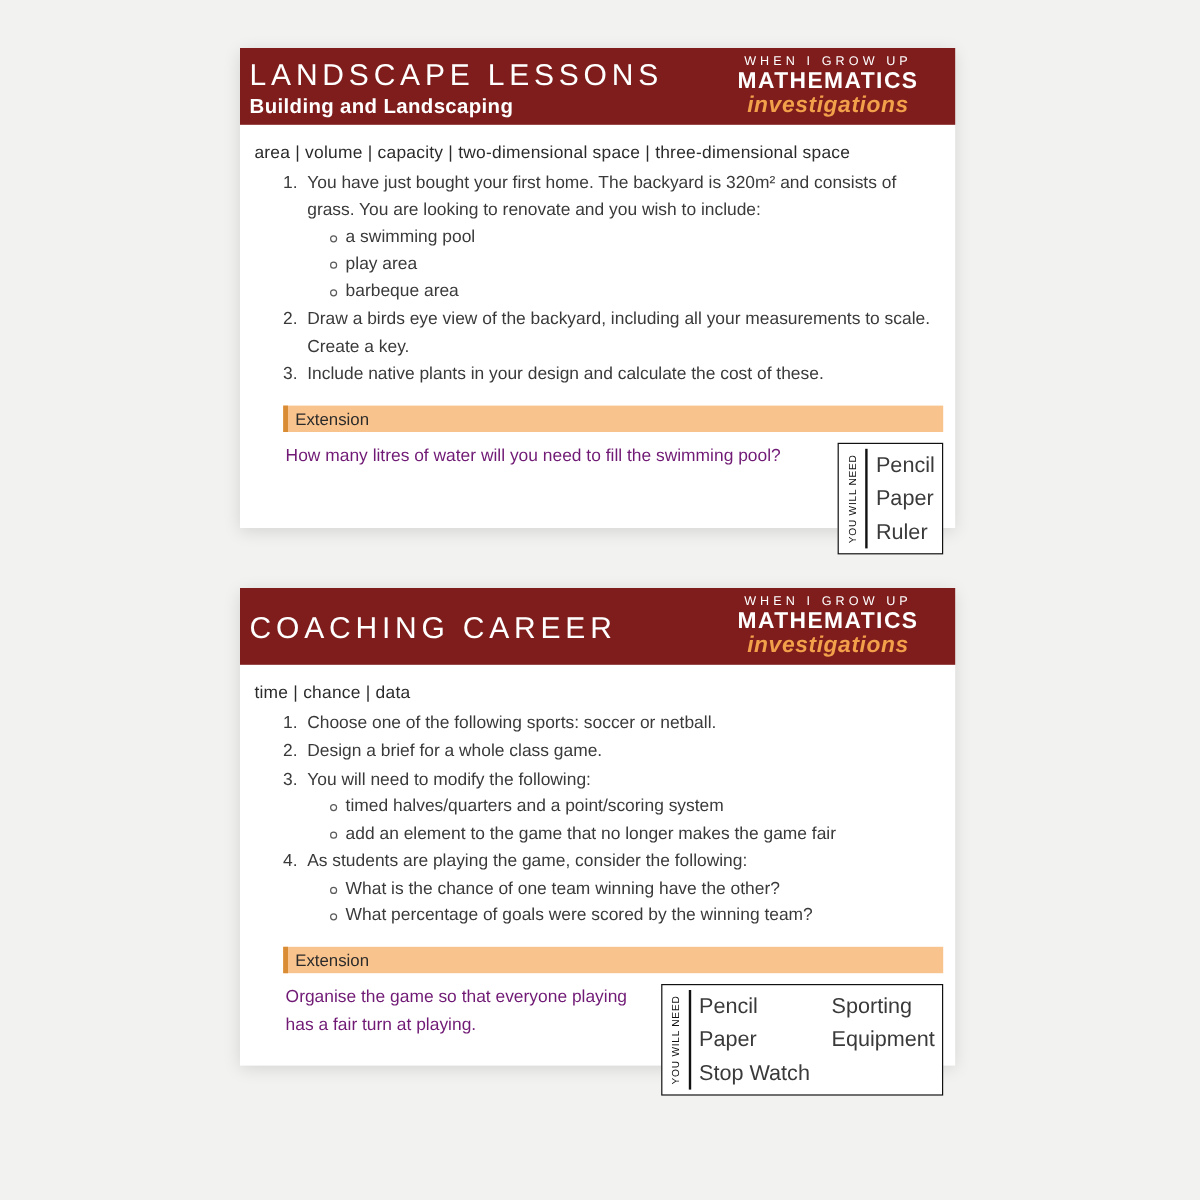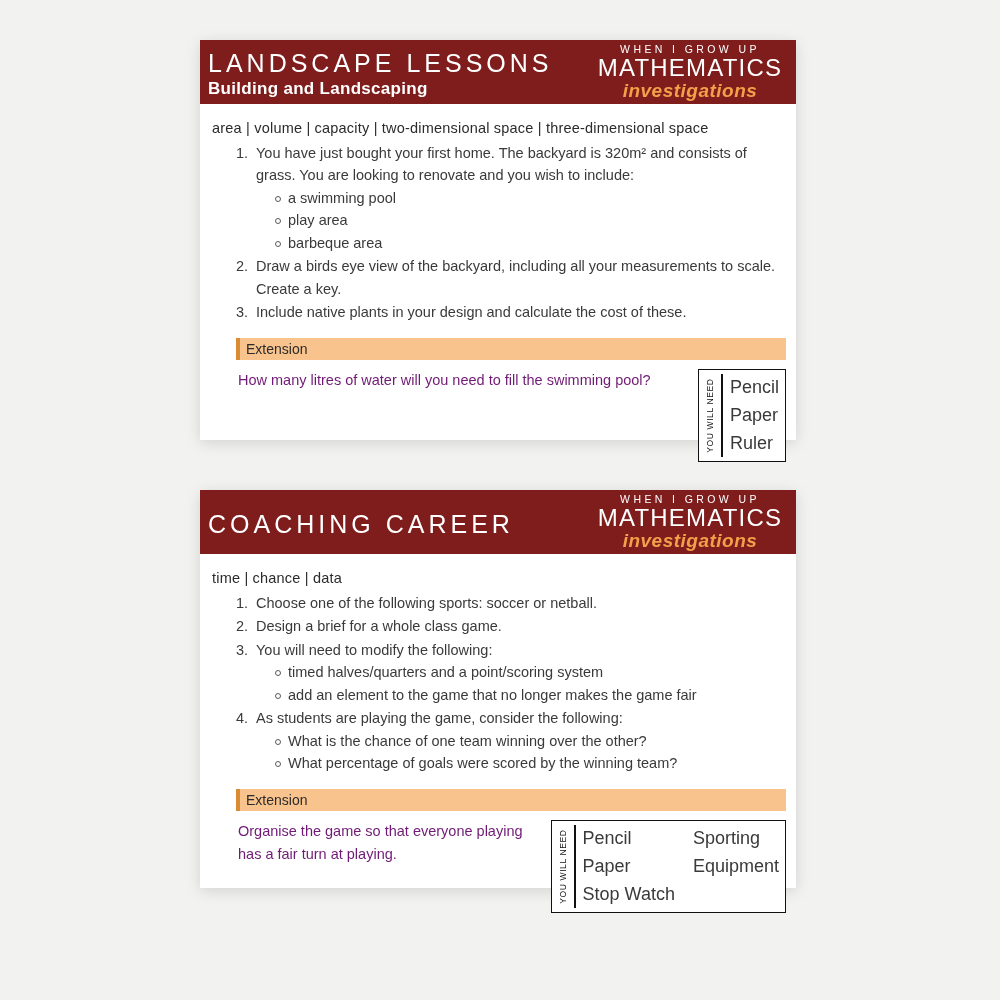--- a/index.html
+++ b/index.html
@@ -64,22 +64,22 @@
     text-align: right;
   }
   .brand-top {
     color: #ffffff;
     font-size: 10.5px;
     letter-spacing: 3.4px;
     margin-bottom: 1px;
   }
   .brand-mid {
     color: #ffffff;
-    font-size: 24px;
-    font-weight: normal;
+    font-size: 19px;
+    font-weight: bold;
     letter-spacing: 1.2px;
     line-height: 1;
   }
   .brand-bot {
     color: #f2a04a;
     font-size: 19px;
     font-style: italic;
     font-weight: bold;
     letter-spacing: 0.5px;
     line-height: 1.1;
@@ -262,21 +262,21 @@
     <li>
       <span>You will need to modify the following:</span>
       <ul class="subtasks">
         <li>timed halves/quarters and a point/scoring system</li>
         <li>add an element to the game that no longer makes the game fair</li>
       </ul>
     </li>
     <li>
       <span>As students are playing the game, consider the following:</span>
       <ul class="subtasks">
-        <li>What is the chance of one team winning over the other?</li>
+        <li>What is the chance of one team winning have the other?</li>
         <li>What percentage of goals were scored by the winning team?</li>
       </ul>
     </li>
   </ol>
 
   <div class="ext-bar">Extension</div>
   <div class="ext-body">
     <div class="ext-text">Organise the game so that everyone playing has a fair turn at playing.</div>
     <div class="ywn-box">
       <div class="ywn-label">YOU WILL NEED</div>

